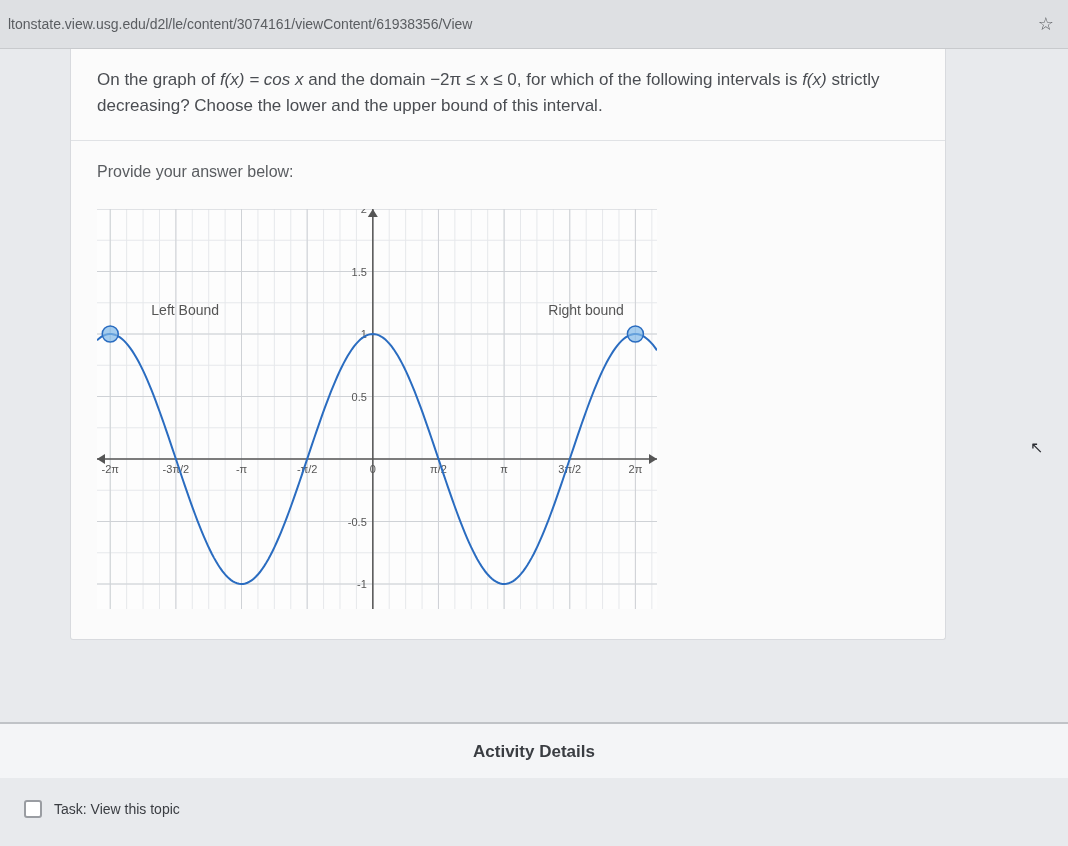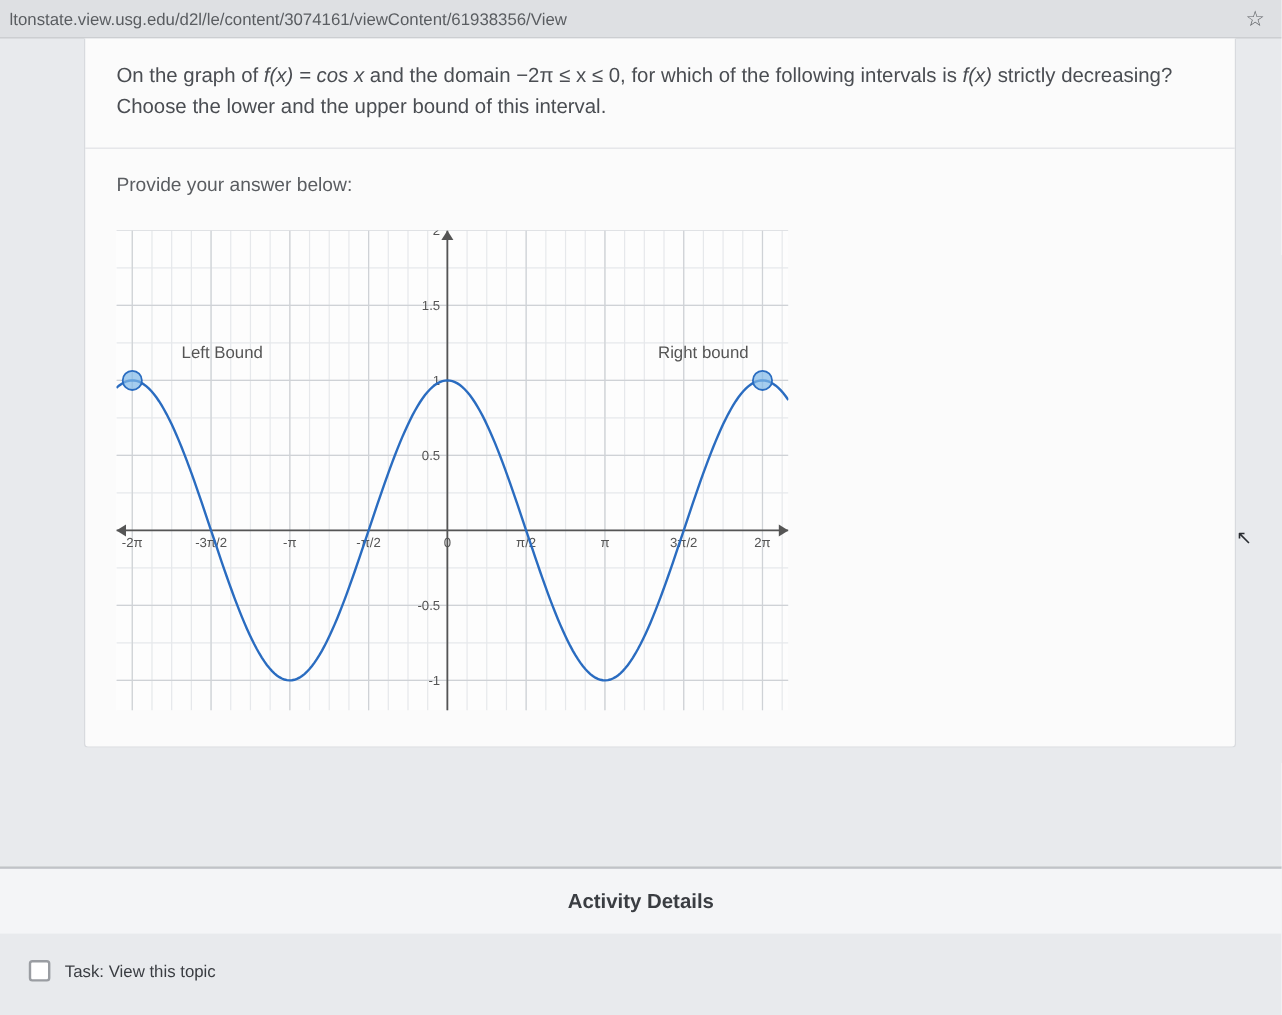--- a/index.html
+++ b/index.html
@@ -5,21 +5,21 @@
   * { box-sizing: border-box; margin: 0; padding: 0; }
   body {
     font-family: -apple-system, BlinkMacSystemFont, "Segoe UI", Arial, sans-serif;
     background: #e8eaed;
     width: 1068px;
     height: 846px;
     overflow: hidden;
   }
   .url-bar {
     background: #dee0e3;
-    height: 32px;
+    height: 49px;
     display: flex;
     align-items: center;
     padding: 0 8px;
     border-bottom: 1px solid #c8cacd;
   }
   .url-text {
     color: #5a5d61;
     font-size: 14px;
     flex: 1;
     white-space: nowrap;
@@ -31,21 +31,21 @@
     padding: 0 6px;
   }
   .content-wrap {
     padding: 0 0 0 70px;
   }
   .question-card {
     background: #fbfbfb;
     border: 1px solid #d8dade;
     border-top: none;
     border-radius: 0 0 3px 3px;
-    width: 960px;
+    width: 876px;
   }
   .question-text {
     padding: 18px 26px 20px 26px;
     color: #4a4d52;
     font-size: 17px;
     line-height: 1.55;
     border-bottom: 1px solid #e0e2e5;
   }
   .answer-section {
     padding: 22px 26px 30px 26px;

